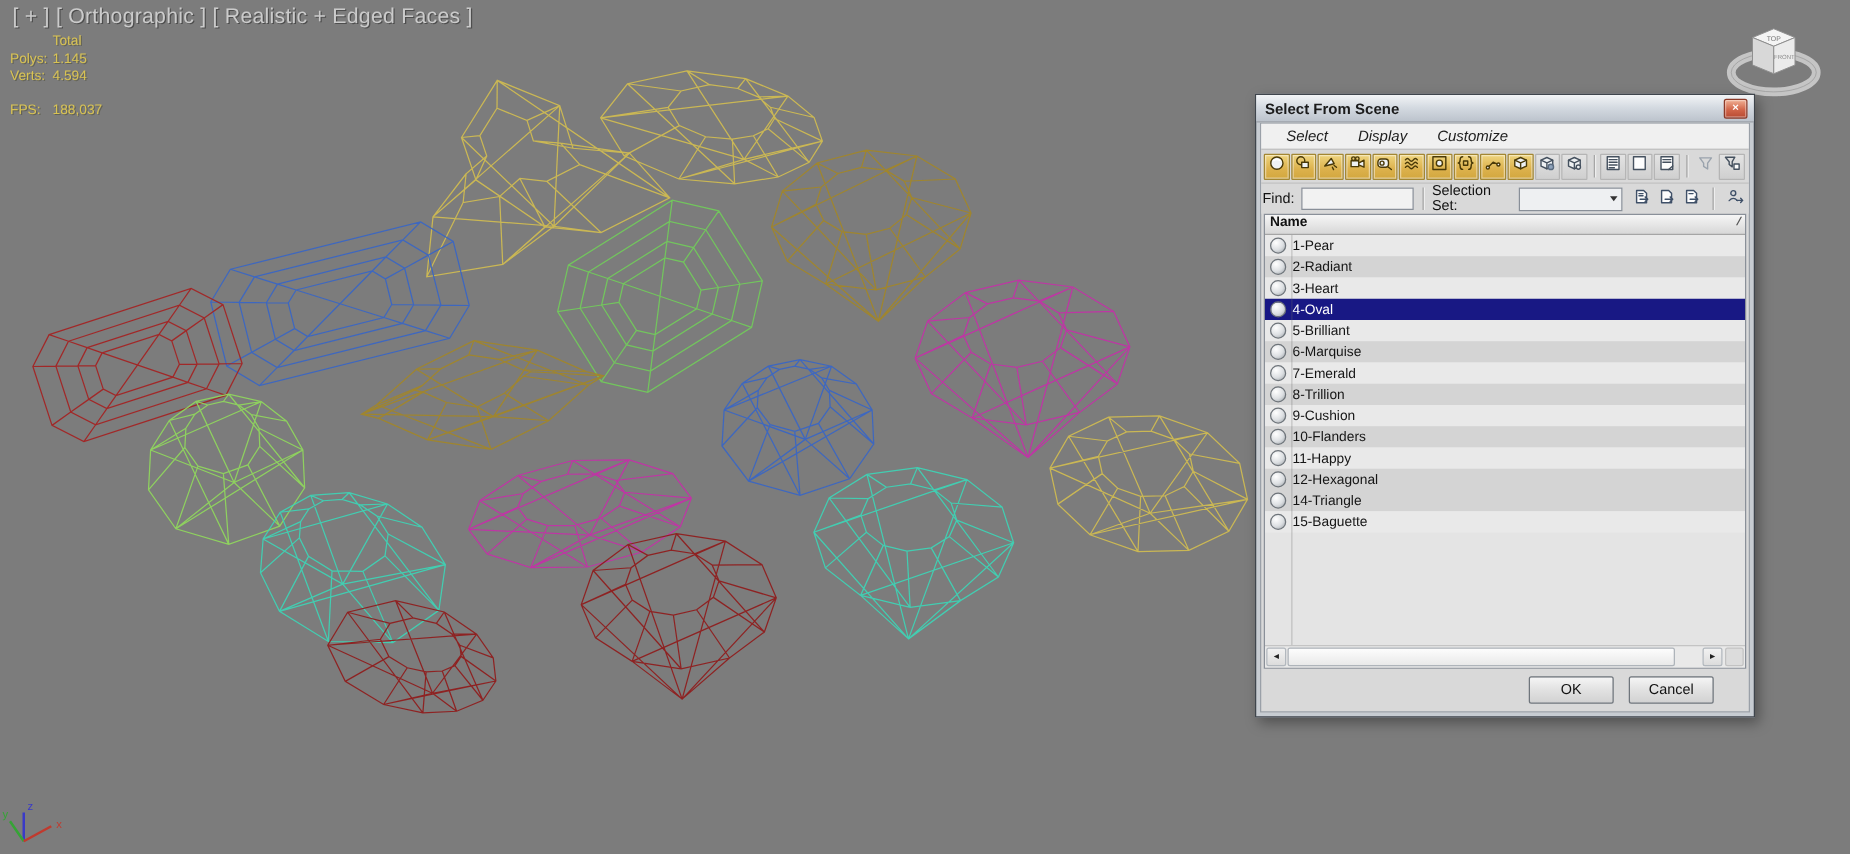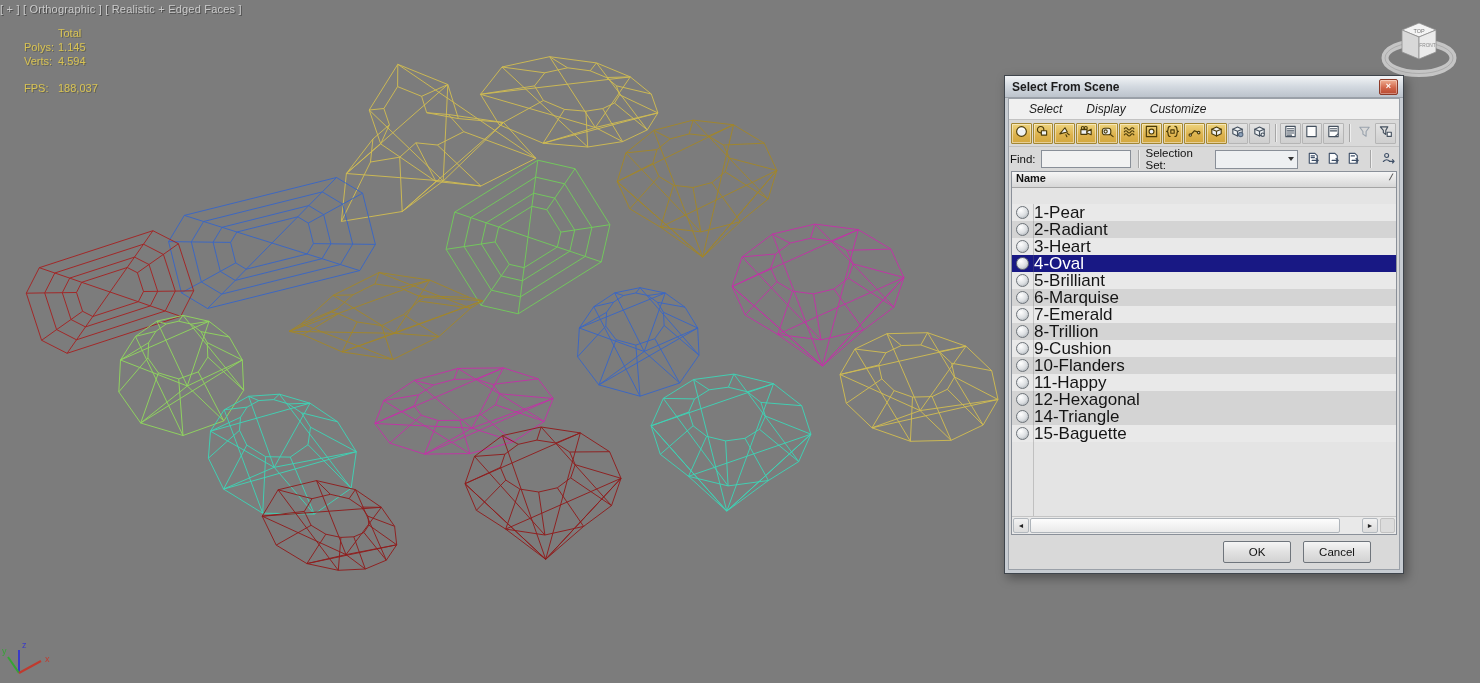--- a/index.html
+++ b/index.html
@@ -5,27 +5,27 @@
   html,body{margin:0;padding:0;}
   body{
     width:1480px;height:683px;position:relative;overflow:hidden;
     background:#7c7c7c;
     font-family:"Liberation Sans", sans-serif;
     -webkit-font-smoothing:antialiased;
   }
   
   #gems{position:absolute;left:0;top:0;width:1480px;height:683px;}
   .vp-label{
-    position:absolute;left:0;top:3px;
-    font-size:11px;color:#cbcbcb;letter-spacing:.2px;
+    position:absolute;left:10px;top:3px;
+    font-size:17px;color:#cbcbcb;letter-spacing:.2px;
     text-shadow:1px 1px 0 #4e4e4e;
   }
   .stats{position:absolute;left:8px;top:26px;font-size:11px;line-height:14px;color:#d9c353;text-shadow:1px 1px 0 rgba(60,60,30,.4);}
   .srow{display:flex;}
-  .srow .lbl{width:34px;margin-left:16px;}
+  .srow .lbl{width:34px;}
   .srow.fps{margin-top:13px;}
   
   .viewcube{position:absolute;right:16px;top:6px;width:90px;height:90px;}
   
   .axis{position:absolute;left:0px;top:628px;width:80px;height:55px;}
   .axis text{font-size:9px;font-family:"Liberation Sans",sans-serif;}
   
   .dialog{
     position:absolute;left:1004px;top:75px;width:400px;height:499px;
     background:#c7ccd2;border:1px solid #3f454c;box-sizing:border-box;
@@ -64,21 +64,21 @@
   .dropdown{width:88px;height:17px;border:1px solid #898f98;background:#eef0f2;margin-left:5px;position:relative;display:flex;align-items:center;}
   .dd-arrow{margin-left:auto;margin-right:3px;width:0;height:0;border-left:3.5px solid transparent;border-right:3.5px solid transparent;border-top:4px solid #333;}
   .setbtns{display:flex;align-items:center;margin-left:5px;}
   .setbtn{width:20px;height:20px;display:flex;align-items:center;justify-content:center;color:#3f5068;}
   
   .listwrap{flex:1;margin:0 2px;border:1px solid #8a9099;background:#e4e4e4;display:flex;flex-direction:column;min-height:0;}
   .listheader{flex:0 0 15px;display:flex;padding:0 4px;
     background:linear-gradient(#f6f6f6,#d7d7d7);border-bottom:1px solid #a5a5a5;
     font-size:11px;font-weight:bold;color:#111;}
   .hdr-diag{margin-left:auto;color:#555;font-size:9px;transform:skewX(-20deg);}
-  .rows{flex:1;position:relative;overflow:hidden;font-size:17px;margin-top:16px;}
+  .rows{flex:1;position:relative;overflow:hidden;font-size:11px;}
   .rows::before{content:"";position:absolute;left:21px;top:0;bottom:0;width:1px;background:rgba(110,110,110,.30);z-index:2;}
   .row{height:17px;display:flex;align-items:center;padding-left:2px;color:#151515;position:relative;}
   .row.odd{background:#e9e9e9;}
   .row.even{background:#d4d4d4;}
   .row.sel{background:#181884;color:#fff;}
   .ball{width:13px;height:13px;border-radius:50%;flex:0 0 13px;margin:0 5px 0 2px;box-sizing:border-box;
     background:radial-gradient(circle at 35% 30%, #ffffff, #dcdfe2 55%, #99a0a6);
     border:1px solid #6e747a;z-index:3;}
   .rlabel{white-space:nowrap;}
   

